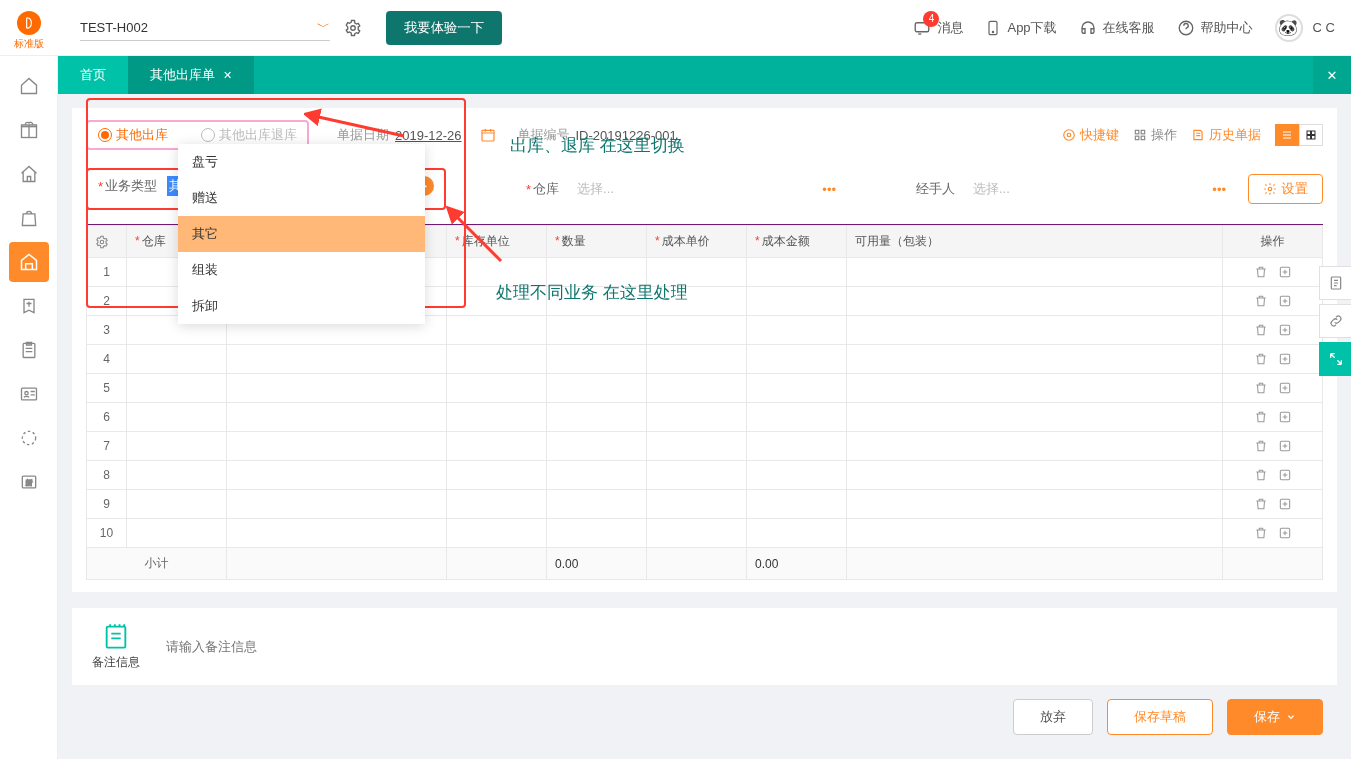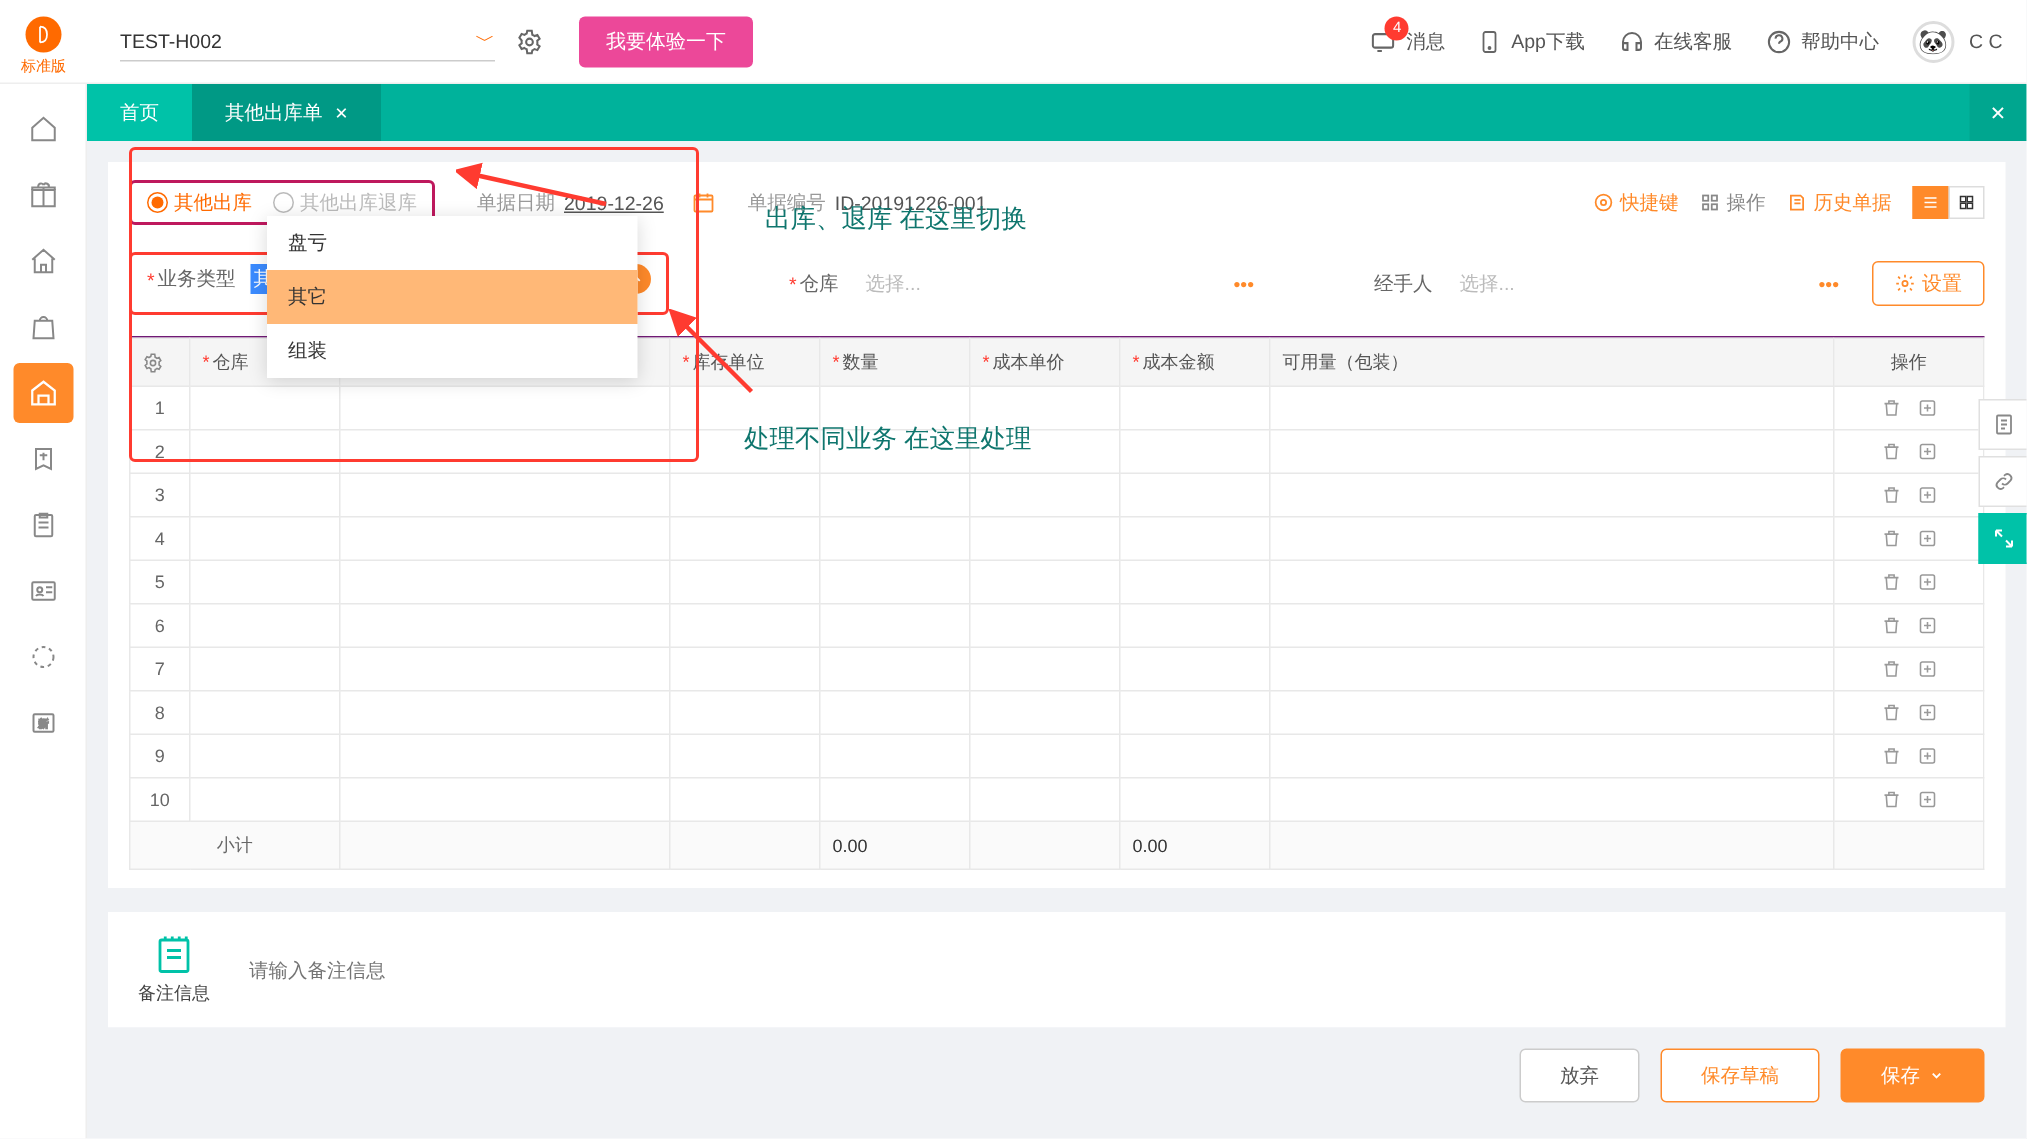--- a/index.html
+++ b/index.html
@@ -7,21 +7,21 @@
 
 
 .top-header { height: 56px; display: flex; align-items: center; padding: 0 16px 0 0; border-bottom: 1px solid #eee; }
 .brand { width: 58px; display: flex; flex-direction: column; align-items: center; padding-top: 6px; }
 .brand-logo { width: 24px; height: 24px; border-radius: 50%; background: #ff6a00; display: flex; align-items: center; justify-content: center; }
 .brand-logo svg { width: 14px; height: 14px; }
 .brand-label { font-size: 10px; color: #ff6a00; margin-top: 2px; }
 .store-select { margin-left: 22px; width: 250px; display: flex; align-items: center; justify-content: space-between; border-bottom: 1px solid #ccc; padding: 4px 0; }
 .store-select .caret { color: #ff6a00; }
 .gear-btn { margin-left: 14px; color: #666; cursor: pointer; }
-.primary-btn { margin-left: 24px; background: #ec4899; color: #fff; border: none; border-radius: 4px; padding: 8px 18px; cursor: pointer; }
+.primary-btn { margin-left: 24px; background: #0f766e; color: #fff; border: none; border-radius: 4px; padding: 8px 18px; cursor: pointer; }
 .spacer { flex: 1; }
 .hdr-item { display: flex; align-items: center; margin-left: 22px; cursor: pointer; color: #555; }
 .hdr-item .ico { margin-right: 6px; color: #666; position: relative; }
 .badge { position: absolute; top: -8px; right: -8px; background: #ff3b30; color: #fff; font-size: 10px; border-radius: 50%; width: 16px; height: 16px; display: flex; align-items: center; justify-content: center; }
 .avatar { width: 28px; height: 28px; border-radius: 50%; background: #fff; border: 2px solid #ddd; margin-left: 22px; display: flex; align-items: center; justify-content: center; font-size: 16px; }
 .username { margin-left: 10px; color: #555; }
 
 
 .app-body { display: flex; height: calc(759px - 56px); }
 .left-nav { width: 58px; background: #fff; border-right: 1px solid #eee; display: flex; flex-direction: column; align-items: center; padding-top: 10px; }
@@ -34,21 +34,21 @@
 .tab { display: flex; align-items: center; padding: 0 22px; color: #fff; cursor: pointer; text-align: center; }
 .tab.home { background: #00c2a8; }
 .tab.active { background: #009985; }
 .tab .close { margin-left: 8px; font-size: 11px; }
 .tabs-close { margin-left: auto; width: 38px; display: flex; align-items: center; justify-content: center; color: #fff; background: #00a68f; cursor: pointer; }
 
 
 .content { flex: 1; padding: 14px 14px 0 14px; overflow: hidden; display: flex; flex-direction: column; }
 .panel { background: #fff; padding: 12px 14px; }
 .row1 { display: flex; align-items: center; }
-.radio-group { display: flex; align-items: flex-start; border: 2px solid #be185d; border-radius: 4px; padding: 4px 10px; position: relative; }
+.radio-group { display: flex; align-items: flex-start; border: 2px solid #f9a8d4; border-radius: 4px; padding: 4px 10px; position: relative; gap: 19px; }
 .radio-opt { display: flex; align-items: center; margin-right: 14px; cursor: pointer; }
 .radio-opt:last-child { margin-right: 0; }
 .radio-dot { width: 14px; height: 14px; border-radius: 50%; border: 1px solid #bbb; margin-right: 4px; display: flex; align-items: center; justify-content: center; }
 .radio-opt.selected .radio-dot { border-color: #ff6a00; }
 .radio-opt.selected .radio-dot::after { content: ""; width: 8px; height: 8px; background: #ff6a00; border-radius: 50%; }
 .radio-opt.selected { color: #ff6a00; }
 .radio-opt.dim { color: #bbb; }
 .meta { margin-left: 28px; color: #999; display: flex; align-items: center; }
 .meta .lbl { margin-right: 6px; }
 .meta .val { color: #555; margin-right: 18px; }
@@ -655,22 +655,24 @@
                   <td></td>
               </tr>
             </tfoot>
           </table>
         </div>
       </div>
 
       <div class="dd-frame" style="left:28px; top:42px; width:380px; height:210px;"></div>
       <div class="dropdown" style="left:120px; top:88px;">
         <div class="dd-item">盘亏</div>
+        <div class="dd-item">赠送</div>
         <div class="dd-item sel">其它</div>
         <div class="dd-item">组装</div>
+        <div class="dd-item">拆卸</div>
       </div>
 
       <svg class="arrow-svg" style="left:388px; top:150px;" width="60" height="60">
           <defs>
             <marker id="ah2" markerWidth="8" markerHeight="8" refX="2" refY="3" orient="auto">
               <path d="M0,0 L6,3 L0,6 z" fill="#ff3b30"></path>
             </marker>
           </defs>
           <line x1="55" y1="55" x2="8" y2="8" stroke="#ff3b30" stroke-width="3" marker-end="url(#ah2)"></line>
         </svg>

